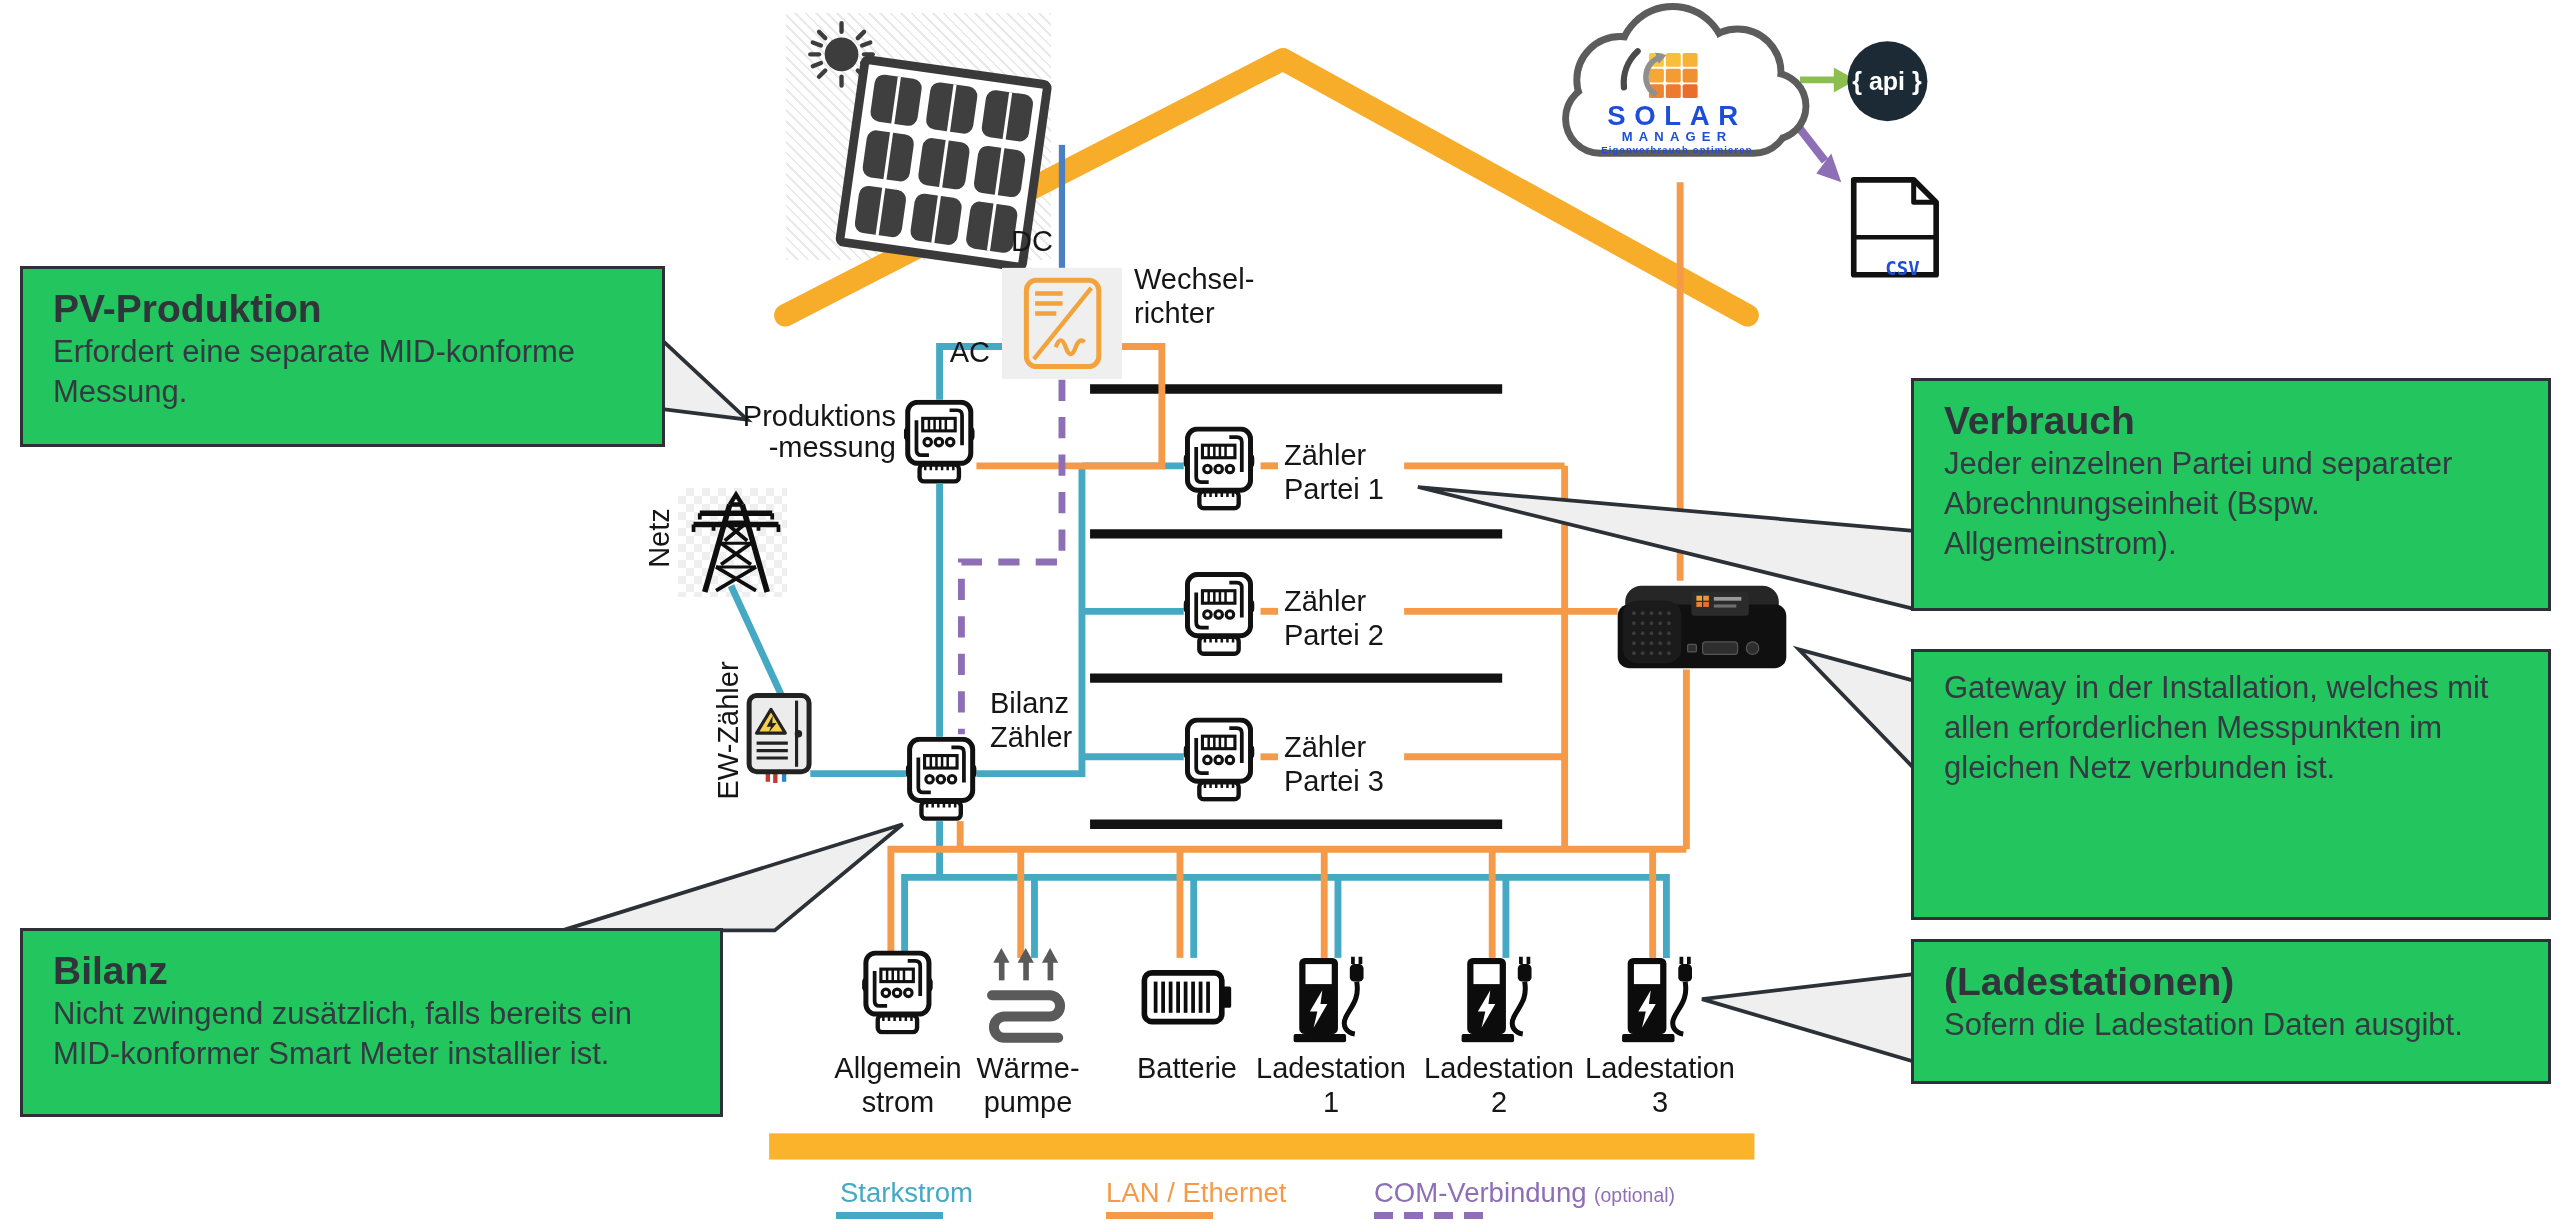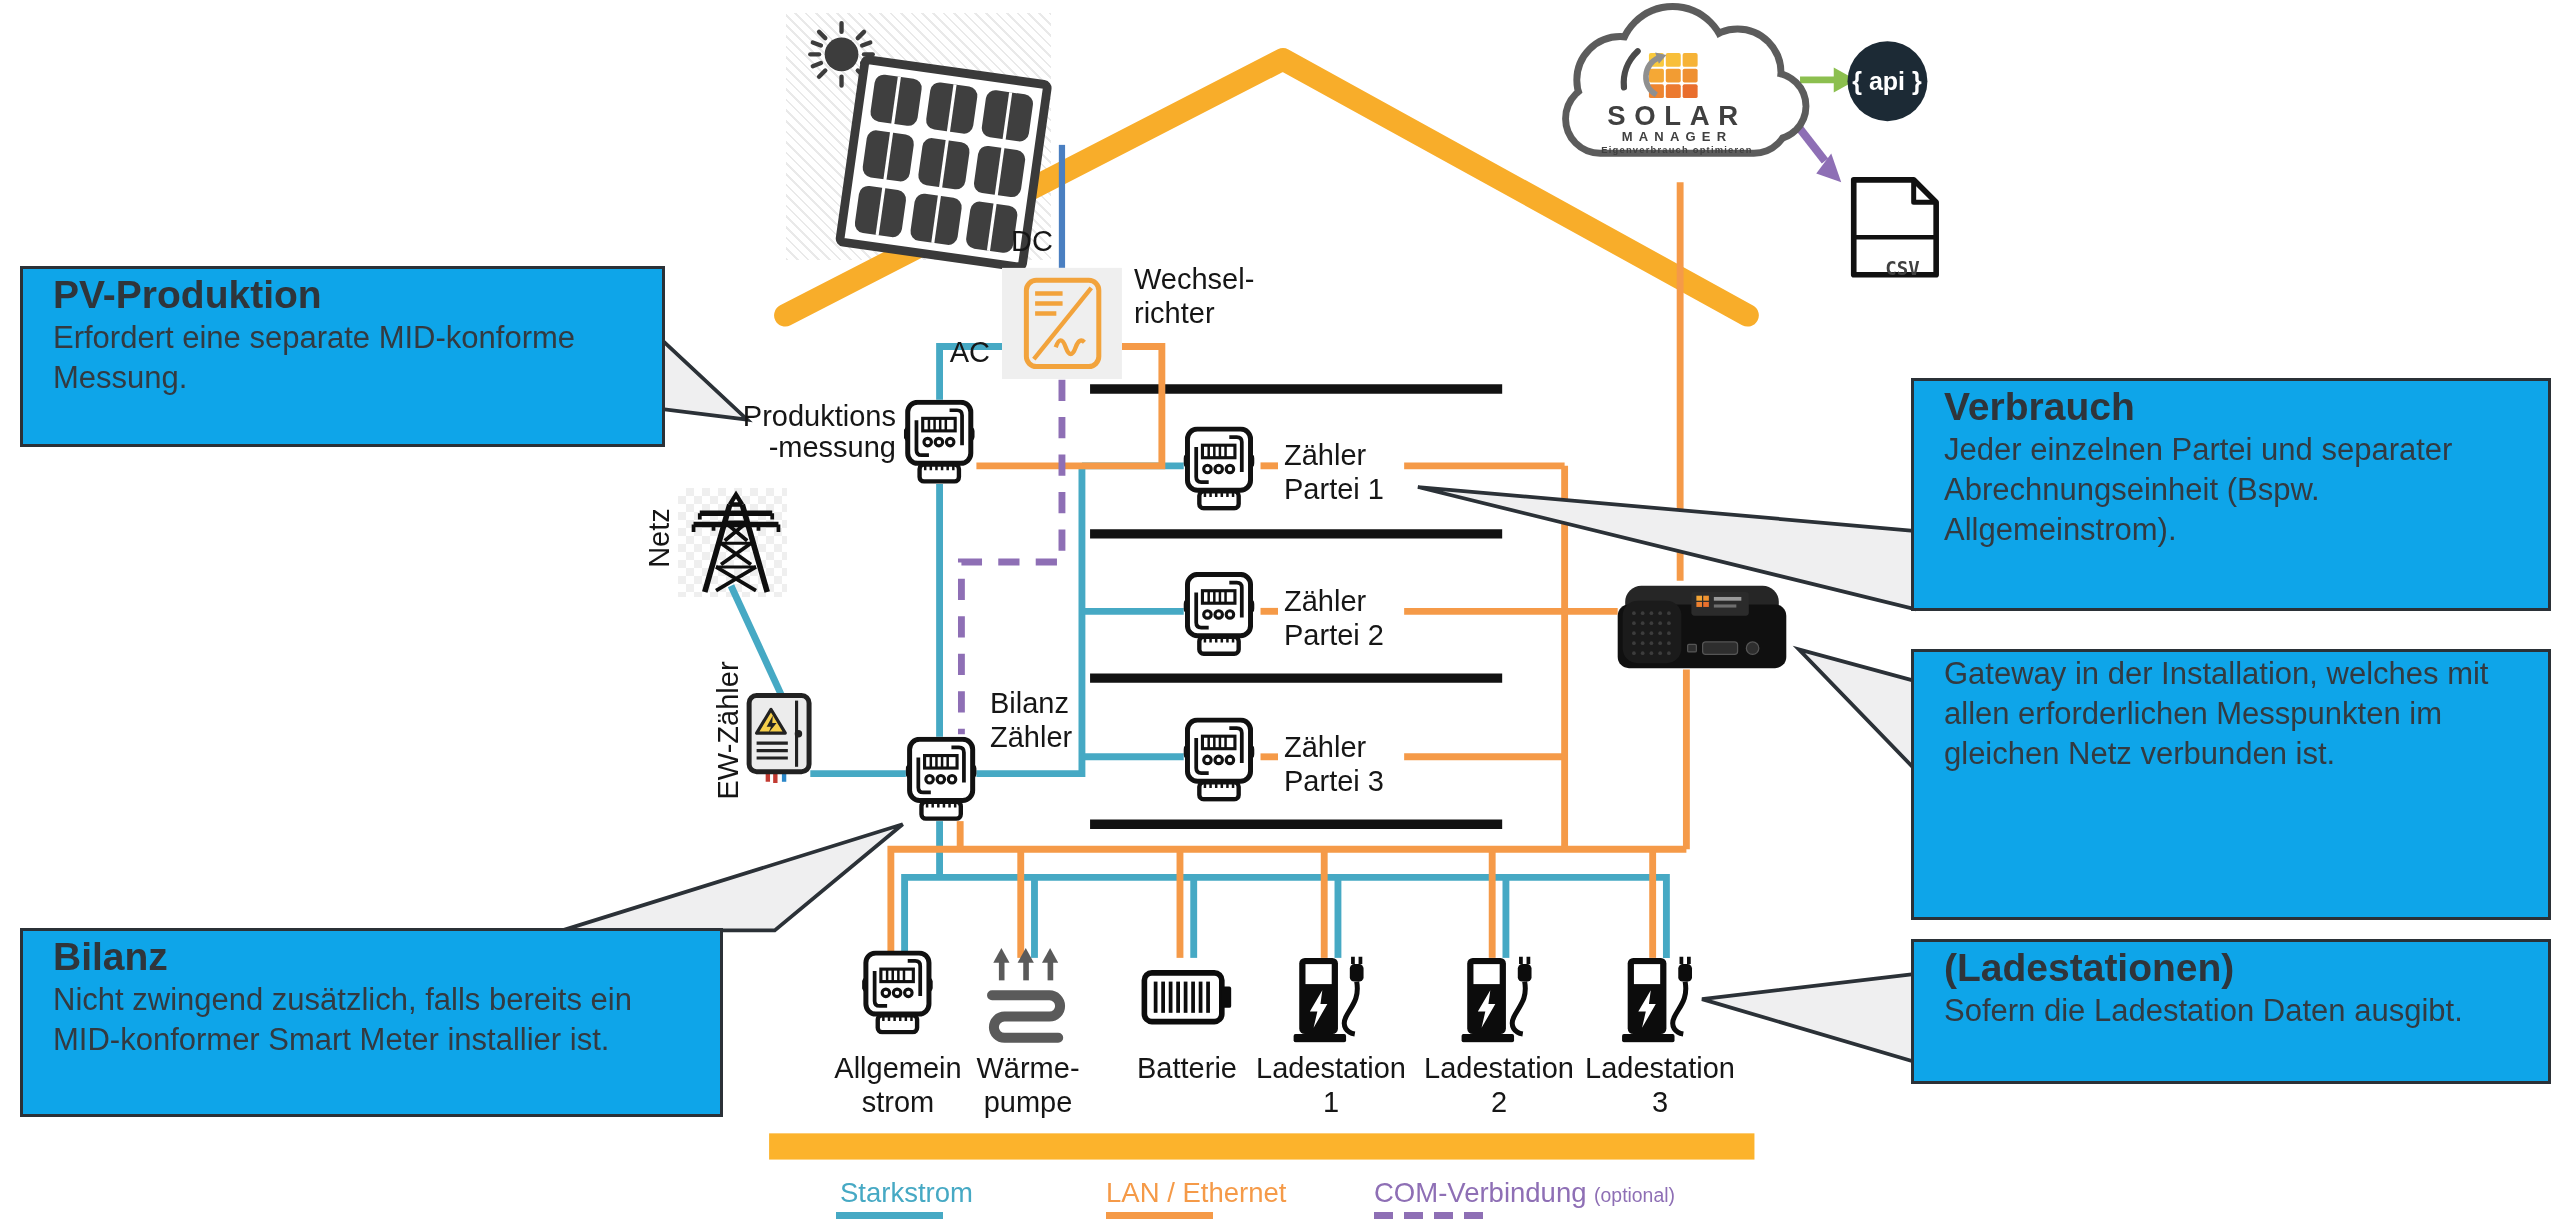--- a/index.html
+++ b/index.html
@@ -6,28 +6,28 @@
   #stage{position:relative;width:2576px;height:1232px;background:#ffffff;overflow:hidden;
          font-family:"Liberation Sans",sans-serif;color:#1b1b1b;}
   .abs{position:absolute;}
   .hatch{background:repeating-linear-gradient(45deg, rgba(120,120,120,0.16) 0 1.9px, transparent 1.9px 7.5px);}
   .checker{background:repeating-conic-gradient(#efefef 0% 25%, transparent 0% 50%) 0 0/16px 16px;}
   svg.layer{position:absolute;left:0;top:0;z-index:1;}
   .lbl{position:absolute;z-index:2;font-size:29px;line-height:34px;color:#161616;white-space:nowrap;}
   .lbl.right{text-align:right;}
   .lbl.center{text-align:center;}
   .rot{transform:rotate(-90deg);transform-origin:center center;text-align:center;}
-  .callout{position:absolute;z-index:2;background:#0ea5e9;border:3.7px solid #2b3137;
-           box-sizing:border-box;padding:2px 30px;color:#333a41;}
+  .callout{position:absolute;z-index:2;background:#22c55e;border:3.7px solid #2b3137;
+           box-sizing:border-box;padding:16px 30px;color:#333a41;}
   .callout .t{font-size:39px;font-weight:700;line-height:47px;color:#2f353b;white-space:nowrap;}
   .callout .b{font-size:31px;line-height:40px;white-space:nowrap;}
   .legend-text{position:absolute;z-index:2;font-size:27.5px;font-weight:400;white-space:nowrap;}
   .legend-opt{font-size:19.4px;}
   .bar{position:absolute;z-index:2;height:6.9px;}
-  .cloudtxt{position:absolute;z-index:2;text-align:center;white-space:nowrap;color:#404040;}
+  .cloudtxt{position:absolute;z-index:2;text-align:center;white-space:nowrap;color:#1d4ed8;}
 </style>
 </head>
 <body>
 
 <div id="stage">
 
   <div class="abs hatch" style="left:786px;top:12.5px;width:265px;height:247px;z-index:0;"></div>
   <div class="abs checker" style="left:678px;top:488px;width:109px;height:109px;z-index:0;"></div>
 
   <svg class="layer" width="2576" height="1232" viewBox="0 0 4124 1973">

